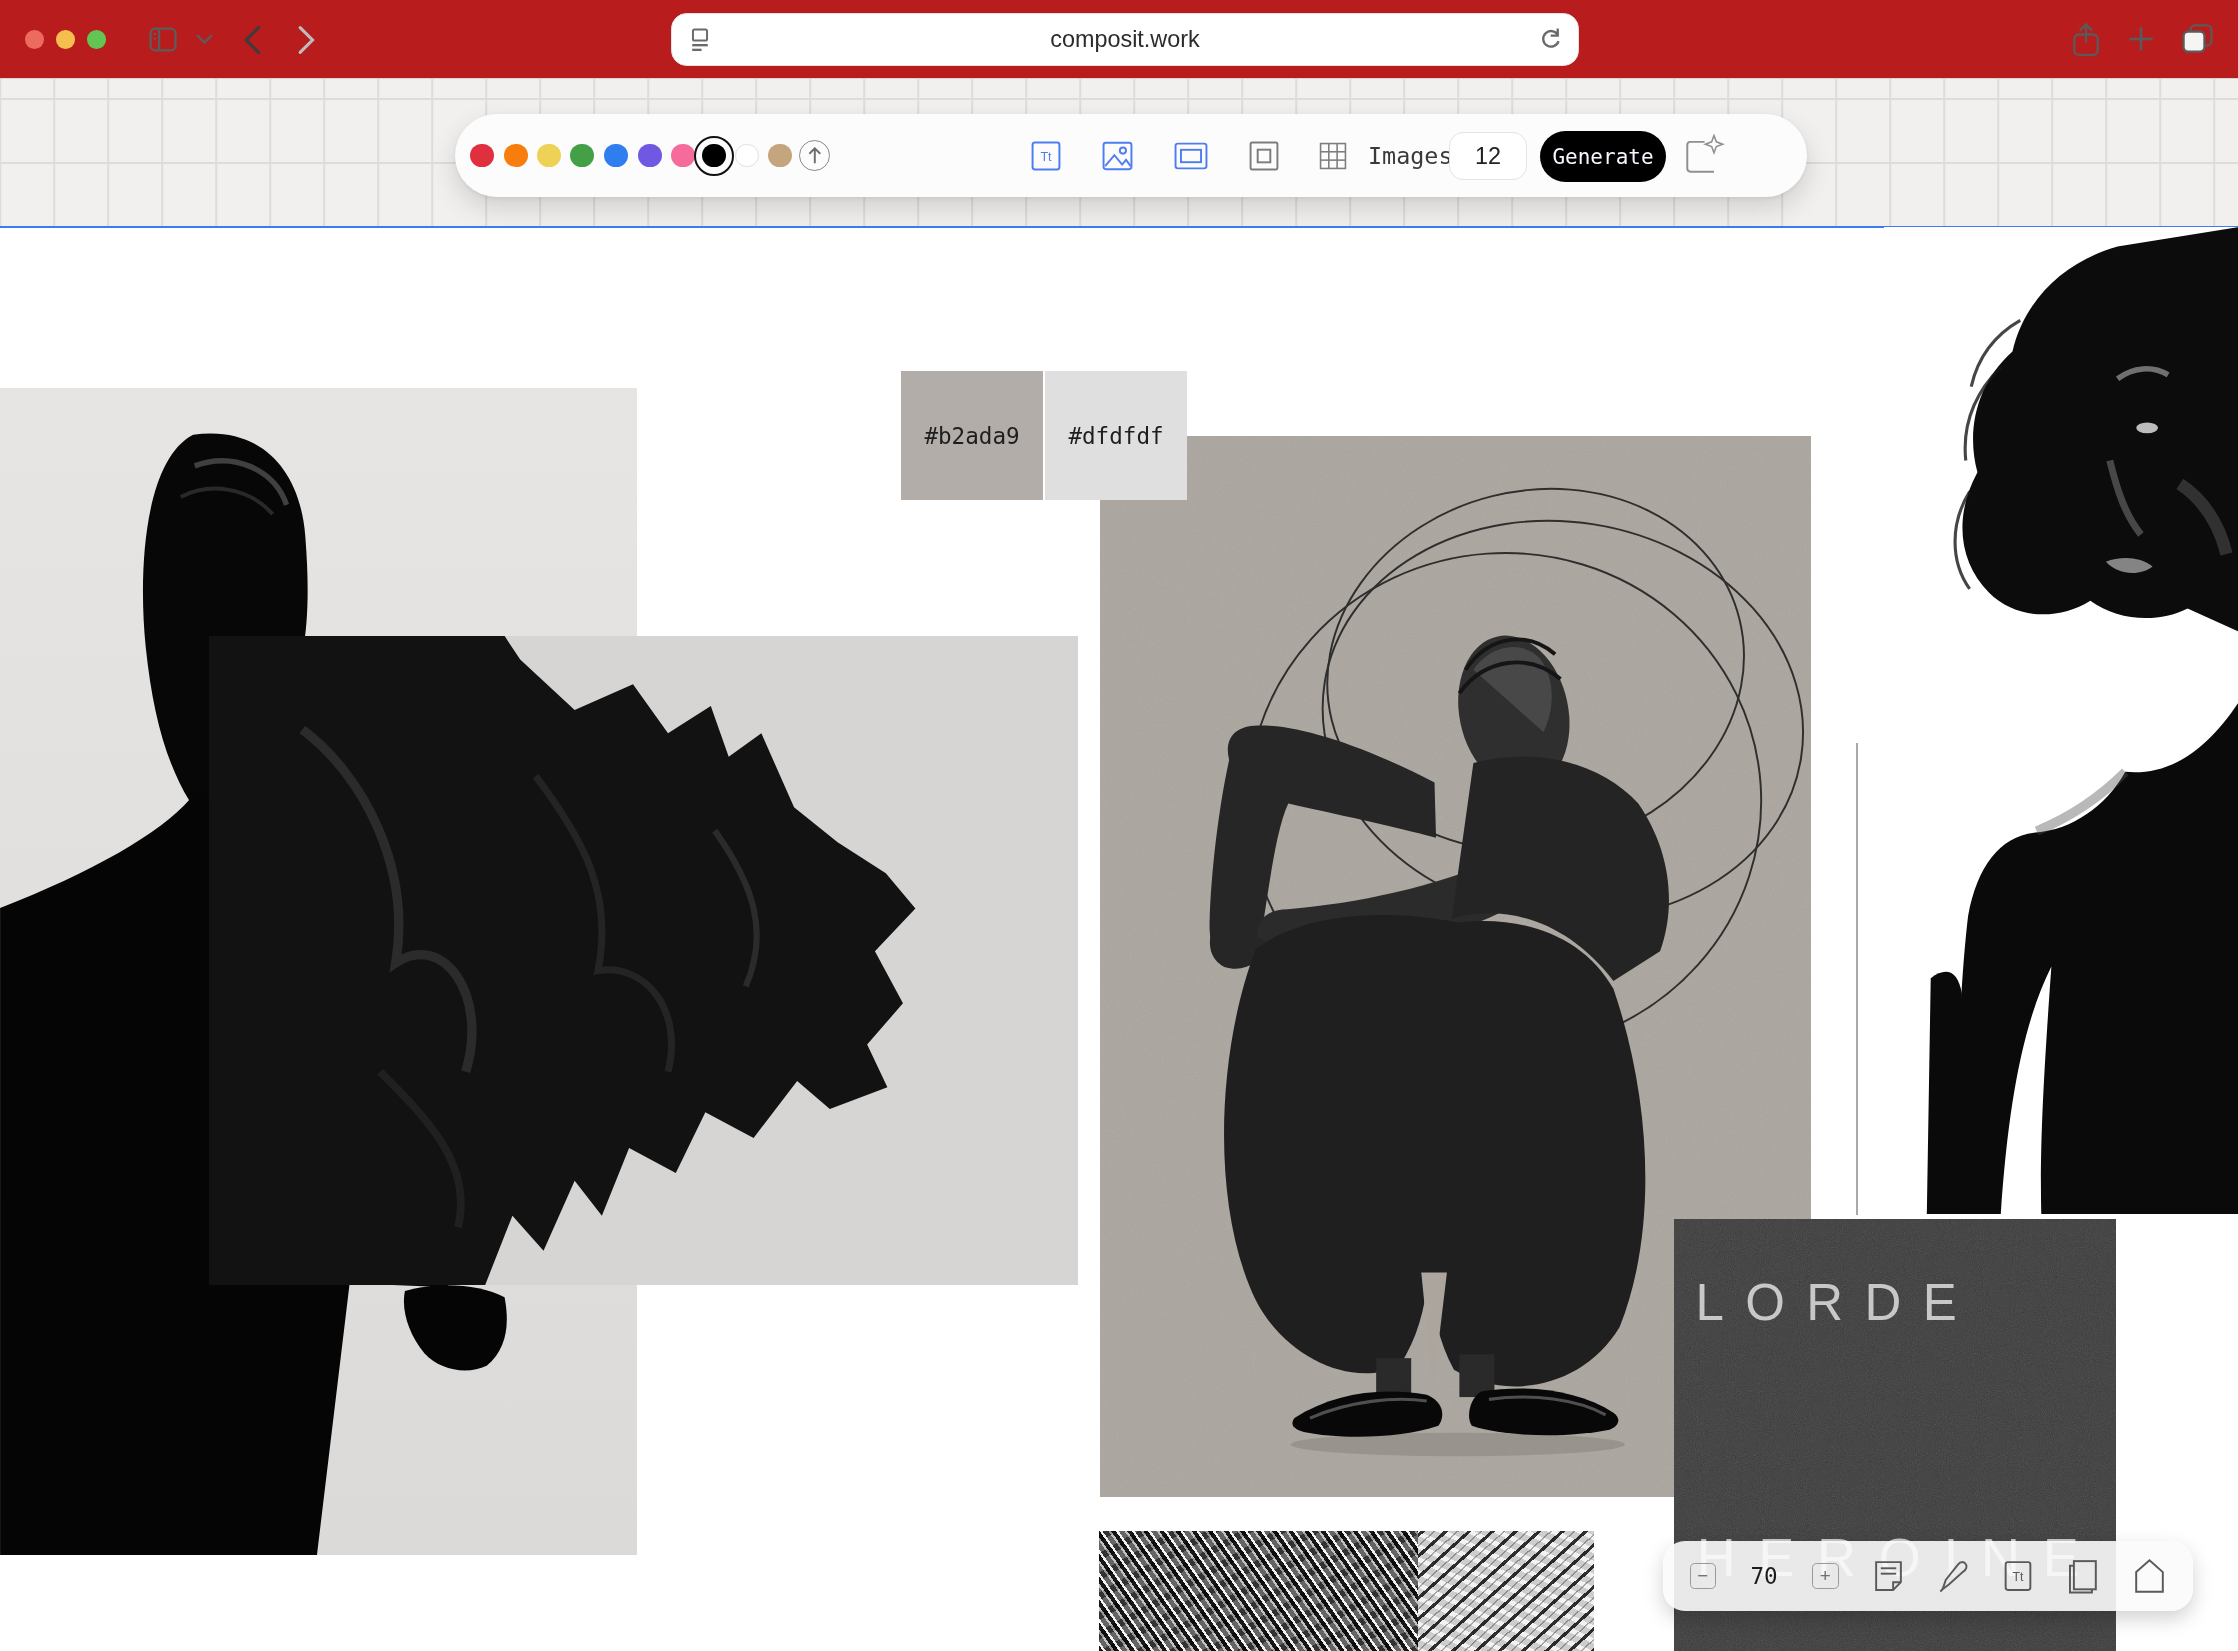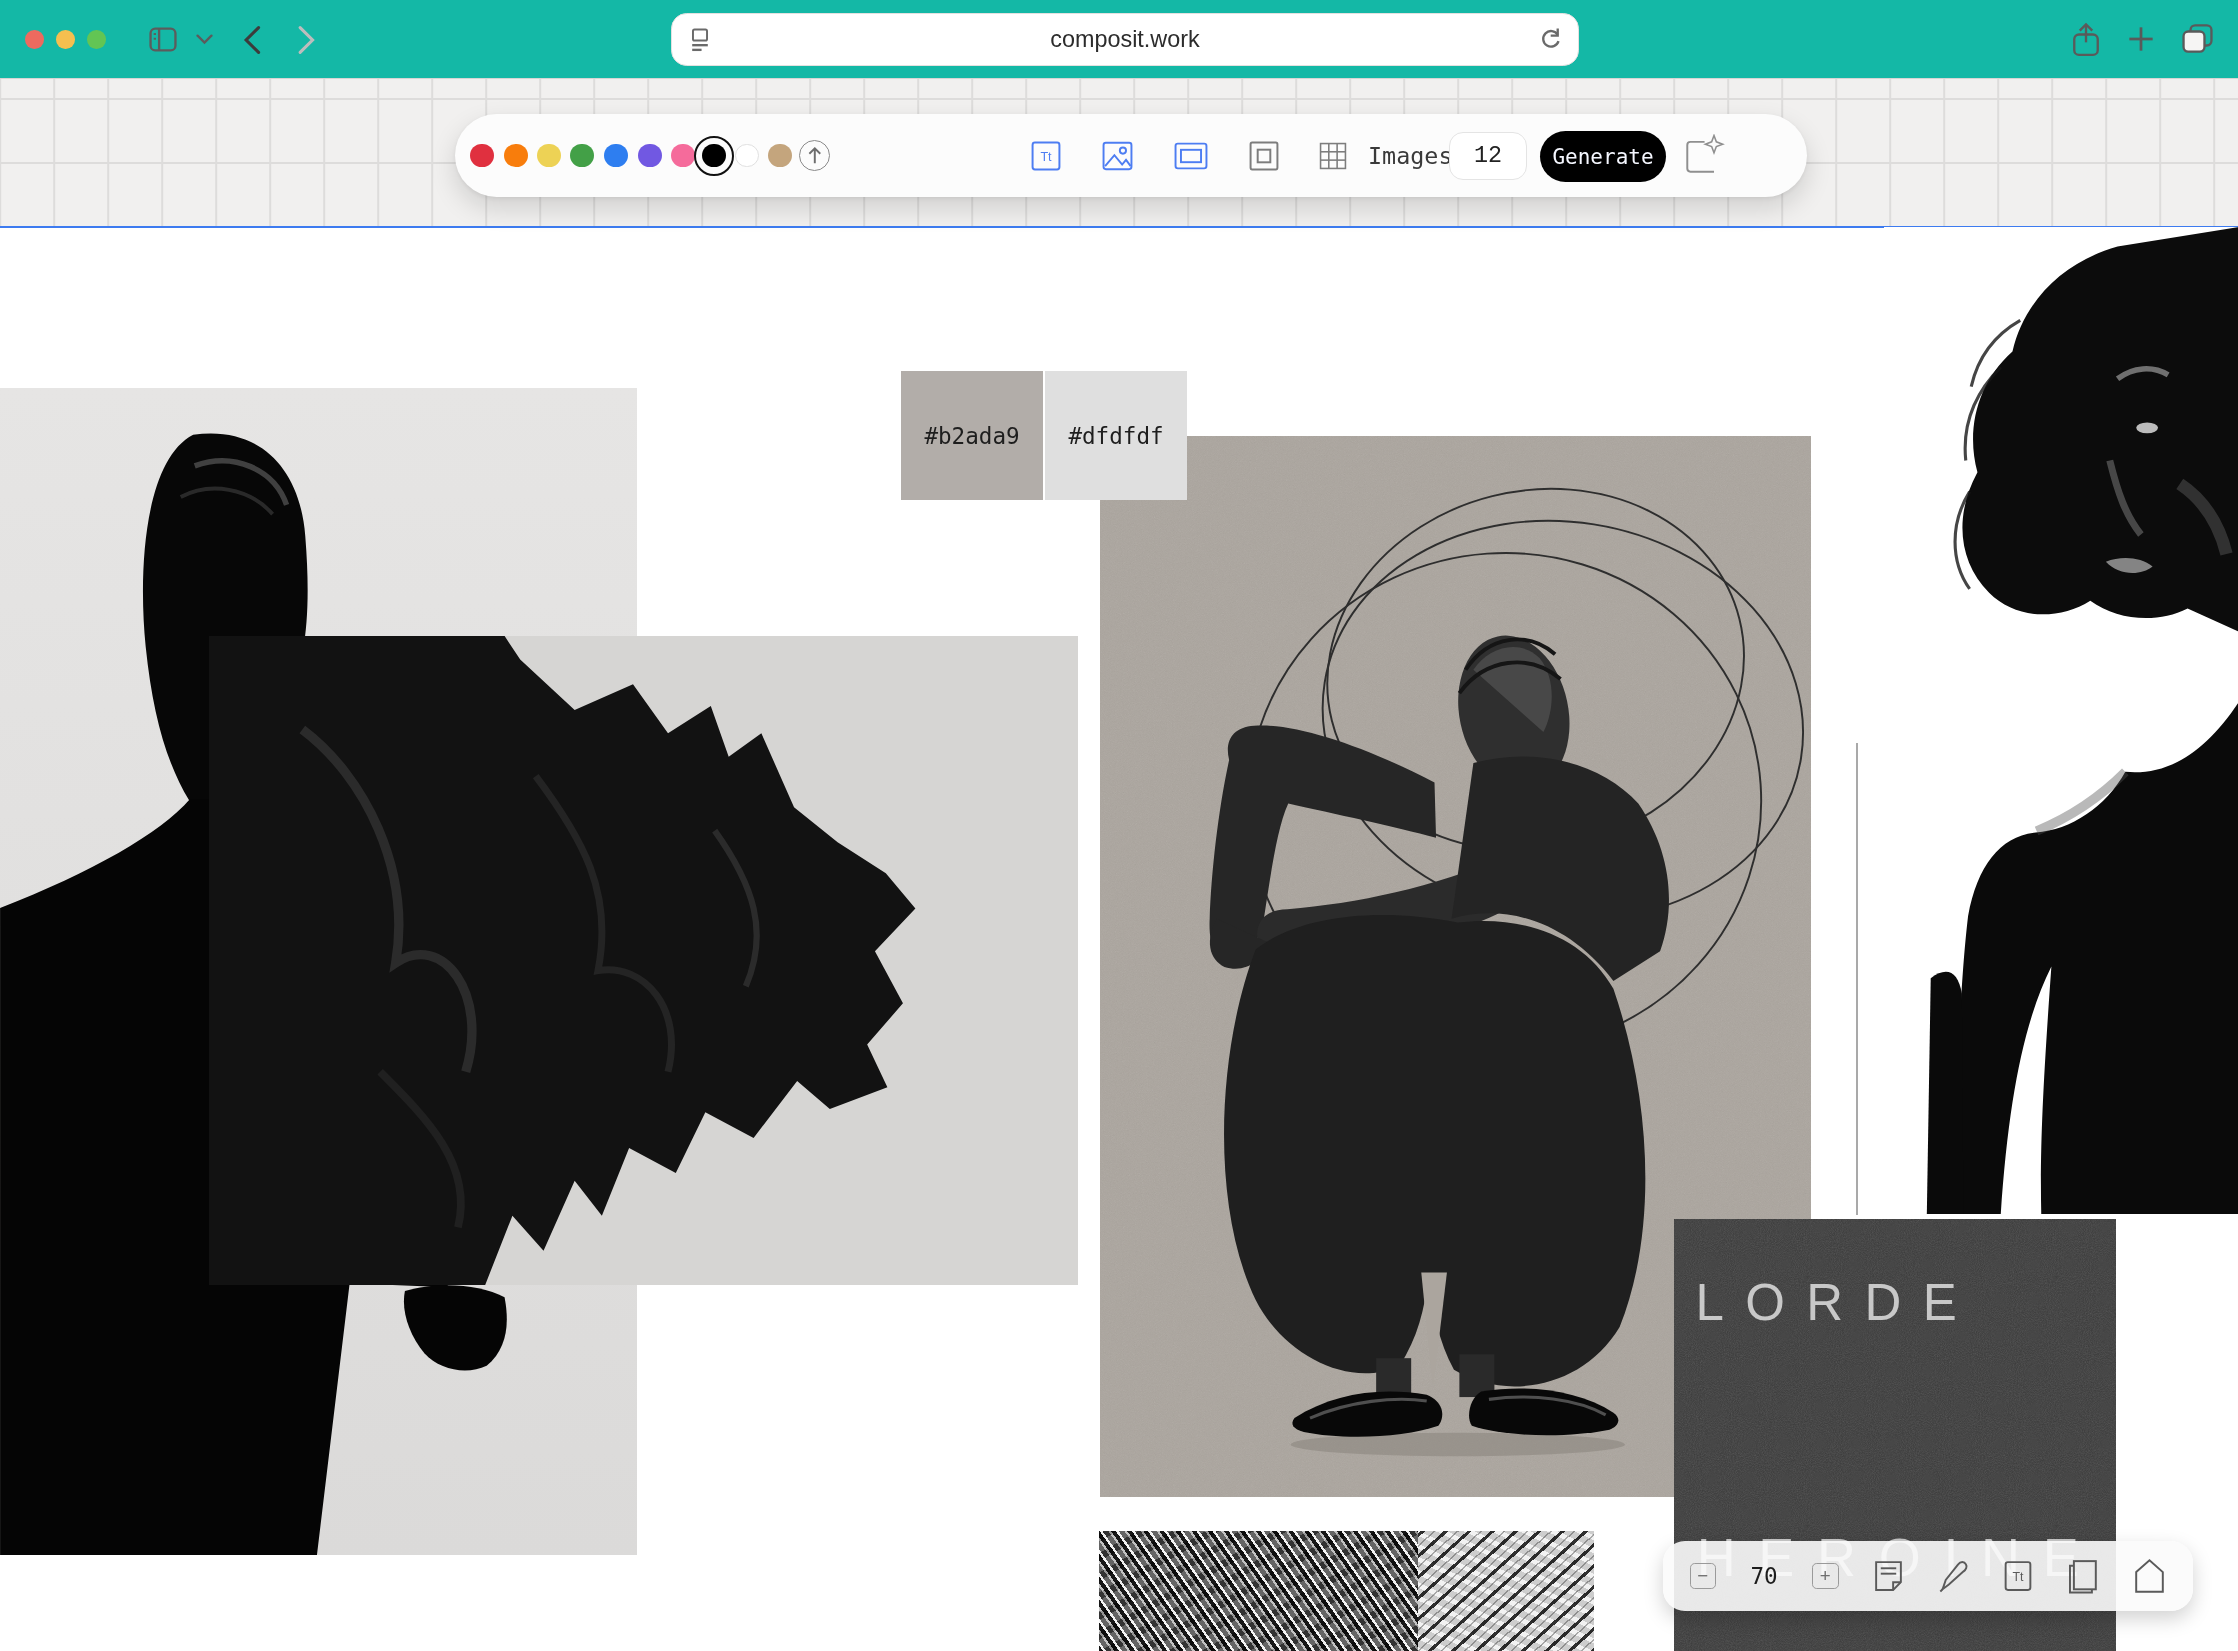--- a/index.html
+++ b/index.html
@@ -1,21 +1,21 @@
 <!DOCTYPE html>
 <html style="font-size:12.5px"><head>
 <meta charset="utf-8">
 <style>
   html,body{margin:0;padding:0;}
   body{width:2239px;height:1652px;position:relative;overflow:hidden;background:#ffffff;
        font-family:"DejaVu Sans Mono",monospace;-webkit-font-smoothing:antialiased;}
   .abs{position:absolute;}
 
   
-  .chrome{left:0;top:0;width:2239px;height:78px;background:#14b8a6;border-bottom:1.6px solid #d7d5d4;z-index:40;}
+  .chrome{left:0;top:0;width:2239px;height:78px;background:#b91c1c;border-bottom:1.6px solid #d7d5d4;z-index:40;}
   .traffic{border-radius:50%;width:18.7px;height:18.7px;top:30px;}
   .t-red{left:25px;background:#ed6a5f;}
   .t-yellow{left:56px;background:#f5bf4f;}
   .t-green{left:87px;background:#62c554;}
   .chrome-ic{color:#5c5c5c;}
   .urlbar{left:671px;top:12.5px;width:908px;height:53px;background:#ffffff;border:1.6px solid #e3e1e0;
           border-radius:15.6px;display:flex;align-items:center;justify-content:center;box-sizing:border-box;}
   .url-text{font-family:"Liberation Sans",sans-serif;font-size:23.4px;color:#2c2c2c;}
 
   
@@ -33,21 +33,21 @@
            display:flex;align-items:center;}
   .dotwrap{position:absolute;top:0;height:83px;display:flex;align-items:center;justify-content:center;width:34px;}
   .dot{width:23.4px;height:23.4px;border-radius:50%;box-sizing:border-box;}
   .dot.white{border:1.6px solid #e0e0e0;}
   .dot-sel{position:absolute;width:36px;height:36px;border:2.3px solid #111;border-radius:50%;}
   .upload-circle{width:31px;height:31px;border:1.6px solid #8a8a8a;border-radius:50%;box-sizing:border-box;
                  display:flex;align-items:center;justify-content:center;color:#6d6d6d;}
   .toolico{position:absolute;top:0;height:83px;display:flex;align-items:center;justify-content:center;}
   .imageslabel{font-size:23.4px;color:#3a3a3a;}
   .imagesinput{left:1449px;top:132px;width:78px;height:48px;border:1.6px solid #e4e4e4;border-radius:14px;
-               background:#fff;font-family:Liberation Mono, monospace;font-size:23.4px;color:#222;text-align:center;box-sizing:border-box;}
+               background:#fff;font-family:Liberation Sans, sans-serif;font-size:23.4px;color:#222;text-align:center;box-sizing:border-box;}
   .generate{left:1540px;top:131px;width:126px;height:51px;border:none;border-radius:26px;
             font-family:"DejaVu Sans Mono",monospace;font-size:21px;color:#f5f7ff;cursor:pointer;}
 
   
   .artblock{overflow:hidden;}
   .person{left:0;top:388px;width:637px;height:1167px;background:linear-gradient(#e6e5e4,#dbdad9);z-index:10;}
   .rock{left:209px;top:636px;width:869px;height:649px;background:#d6d5d3;z-index:12;}
   .chip{width:142px;height:129px;top:371px;display:flex;align-items:center;justify-content:center;z-index:16;font-size:22.6px;color:#1e1e1e;}
   .dancer{left:1100px;top:436px;width:711px;height:1061px;background:#aba59e;z-index:13;}
   .noise{position:absolute;left:0;top:0;width:100%;height:100%;opacity:.14;}

